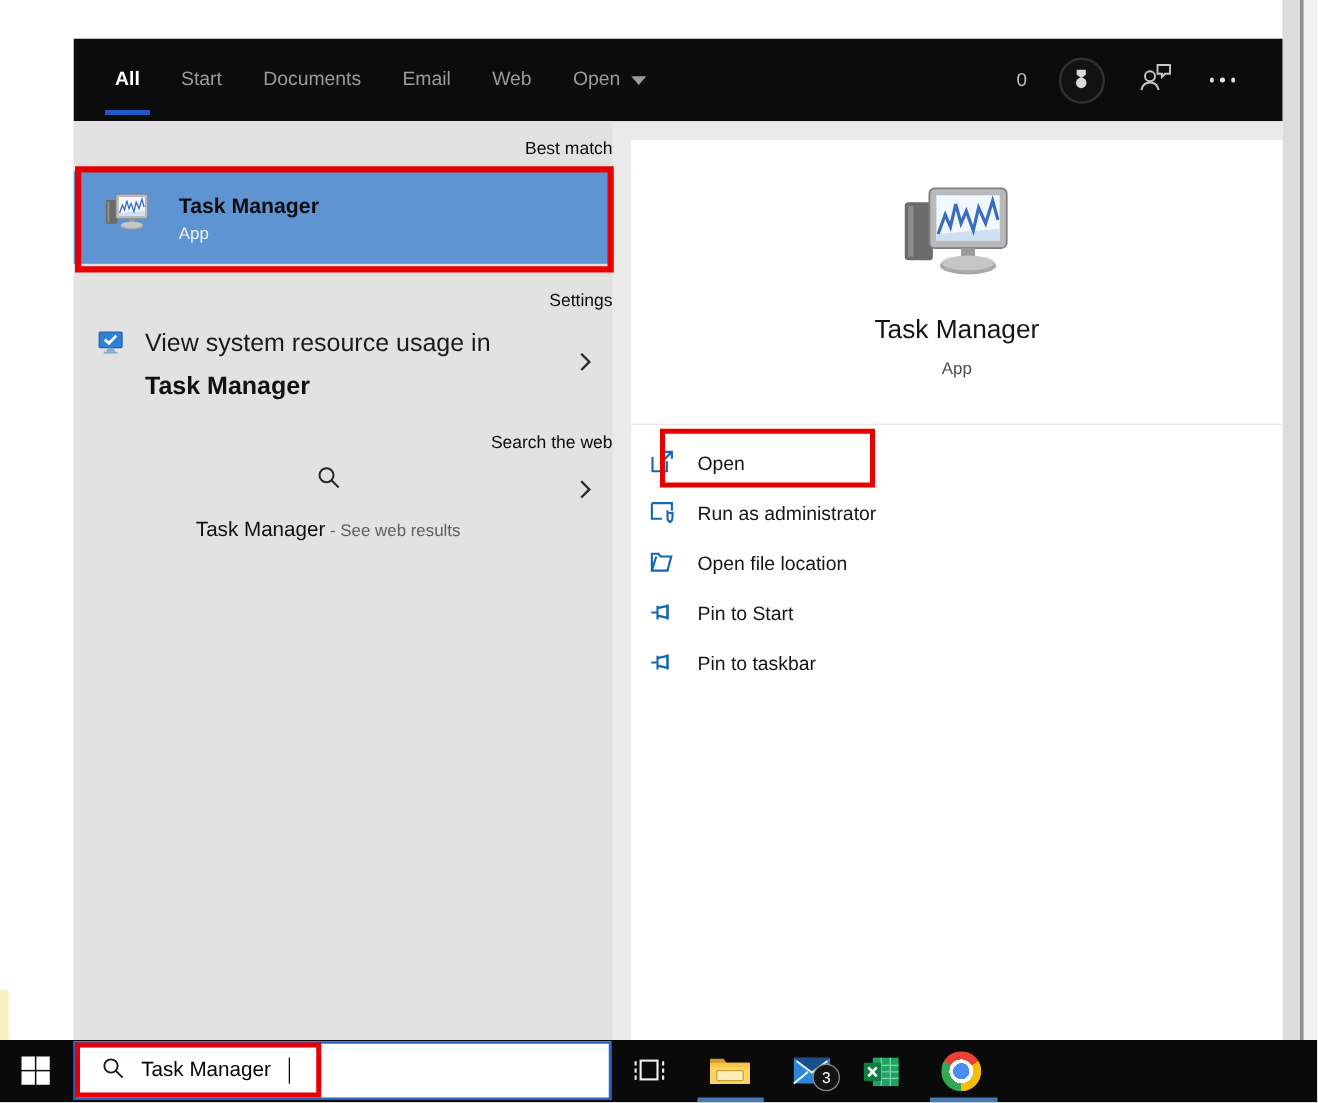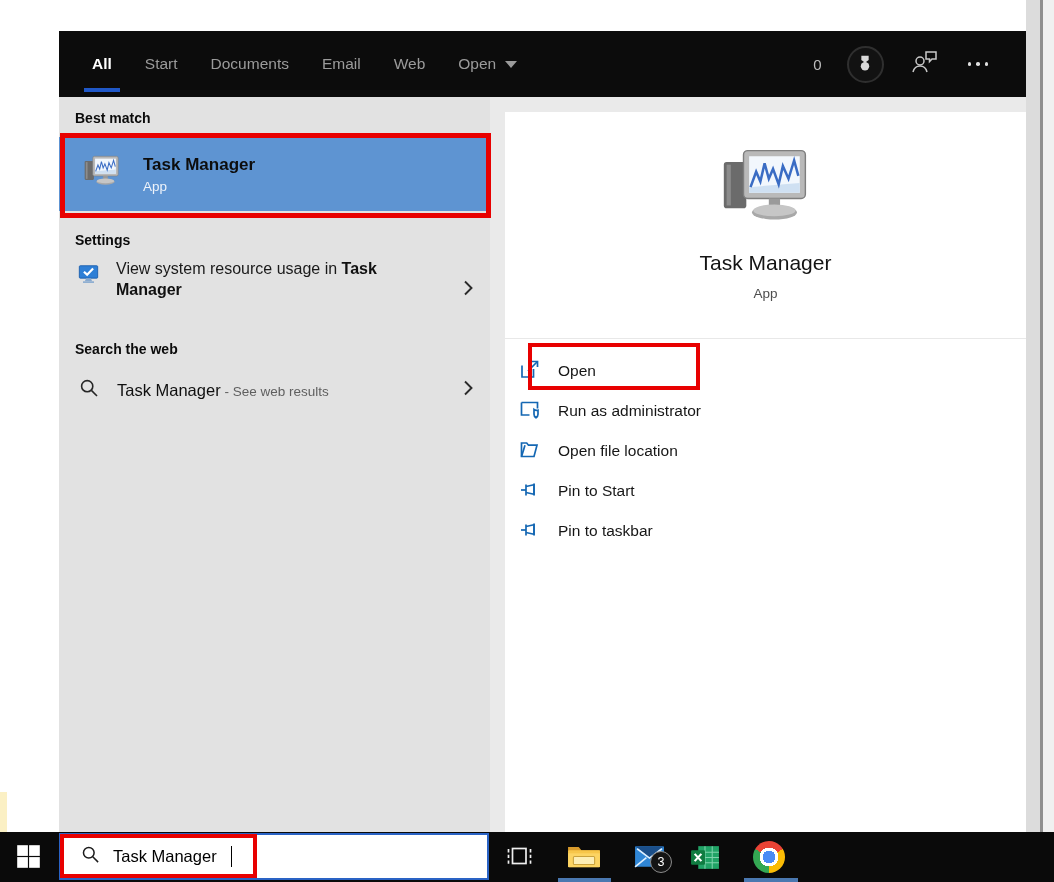--- a/index.html
+++ b/index.html
@@ -23,33 +23,33 @@
   .tab.active .tab-underline{position:absolute;left:-8px;right:-8px;bottom:5px;height:4px;background:#2058c8;}
   .tab-caret{width:0;height:0;border-left:6px solid transparent;border-right:6px solid transparent;border-top:7px solid #9b9b9b;margin-left:9px;}
   .header-right{margin-left:auto;margin-right:34px;display:flex;align-items:center;gap:25px;}
   .rewards-count{color:#bdbdbd;font-size:15px;}
   .medal-wrap{width:37px;height:37px;border-radius:50%;border:2px solid #2f2f2f;background:#121212;display:flex;align-items:center;justify-content:center;}
   .dots{display:flex;gap:5px;align-items:center;padding:4px;}
   .dots i{width:3.5px;height:3.5px;border-radius:50%;background:#e0e0e0;}
 
   .flyout-body{position:relative;height:735px;background:#eaeaea;}
   .left-col{position:absolute;left:0;top:0;width:431px;height:735px;background:#e2e2e2;}
-  .section-title{padding:13px 0 0 16px;font-size:14px;font-weight:bold;color:#0b0b0b;line-height:17px;}
+  .section-title{padding:13px 0 0 16px;font-size:14px;font-weight:normal;color:#0b0b0b;line-height:17px;text-align:right;}
   .section-title.mt1{padding-top:21px;}
   .section-title.mt2{padding-top:19px;}
 
   .best-row{margin-top:10px;height:74px;background:#5e94d2;display:flex;align-items:center;gap:20px;padding-left:22px;cursor:default;}
   .bm-text .bm-title{font-size:17px;font-weight:bold;color:#0d0d0d;line-height:21px;}
   .bm-text .bm-sub{font-size:13.5px;color:#eef3fa;margin-top:4px;}
 
   .result-row{position:relative;display:flex;align-items:flex-start;gap:16px;margin-top:9px;padding-left:18px;padding-right:44px;min-height:64px;cursor:default;}
-  .settings-text{font-size:16px;line-height:21px;color:#1a1a1a;max-width:285px;}
+  .settings-text{font-size:20px;line-height:34px;color:#1a1a1a;max-width:285px;}
   .settings-text b{font-weight:bold;color:#111;}
   .row-chevron{position:absolute;right:16px;top:50%;transform:translateY(-50%);}
-  .web-row{position:relative;display:flex;align-items:center;gap:18px;margin-top:10px;height:44px;padding-left:20px;padding-right:44px;cursor:default;}
+  .web-row{position:relative;display:flex;align-items:center;gap:18px;margin-top:10px;height:44px;padding-left:20px;padding-right:44px;cursor:default;flex-direction:column;}
   .web-query{font-size:16.5px;color:#101010;}
   .web-suffix{font-size:13.5px;color:#5f5f5f;}
 
   .right-card{position:absolute;left:446px;top:15px;width:521px;height:720px;background:#ffffff;}
   .tm-icon-lg{display:block;margin:33px auto 0;}
   .rp-title{margin-top:12px;text-align:center;font-size:21px;color:#141414;line-height:23px;}
   .rp-sub{margin-top:12px;text-align:center;font-size:13.5px;color:#4e4e4e;}
   .rp-divider{height:1px;background:#e8e8e8;margin-top:37px;}
   .actions{padding-top:12px;}
   .action-row{height:40px;display:flex;align-items:center;gap:18px;padding-left:14px;font-size:15.5px;color:#161616;cursor:default;}

